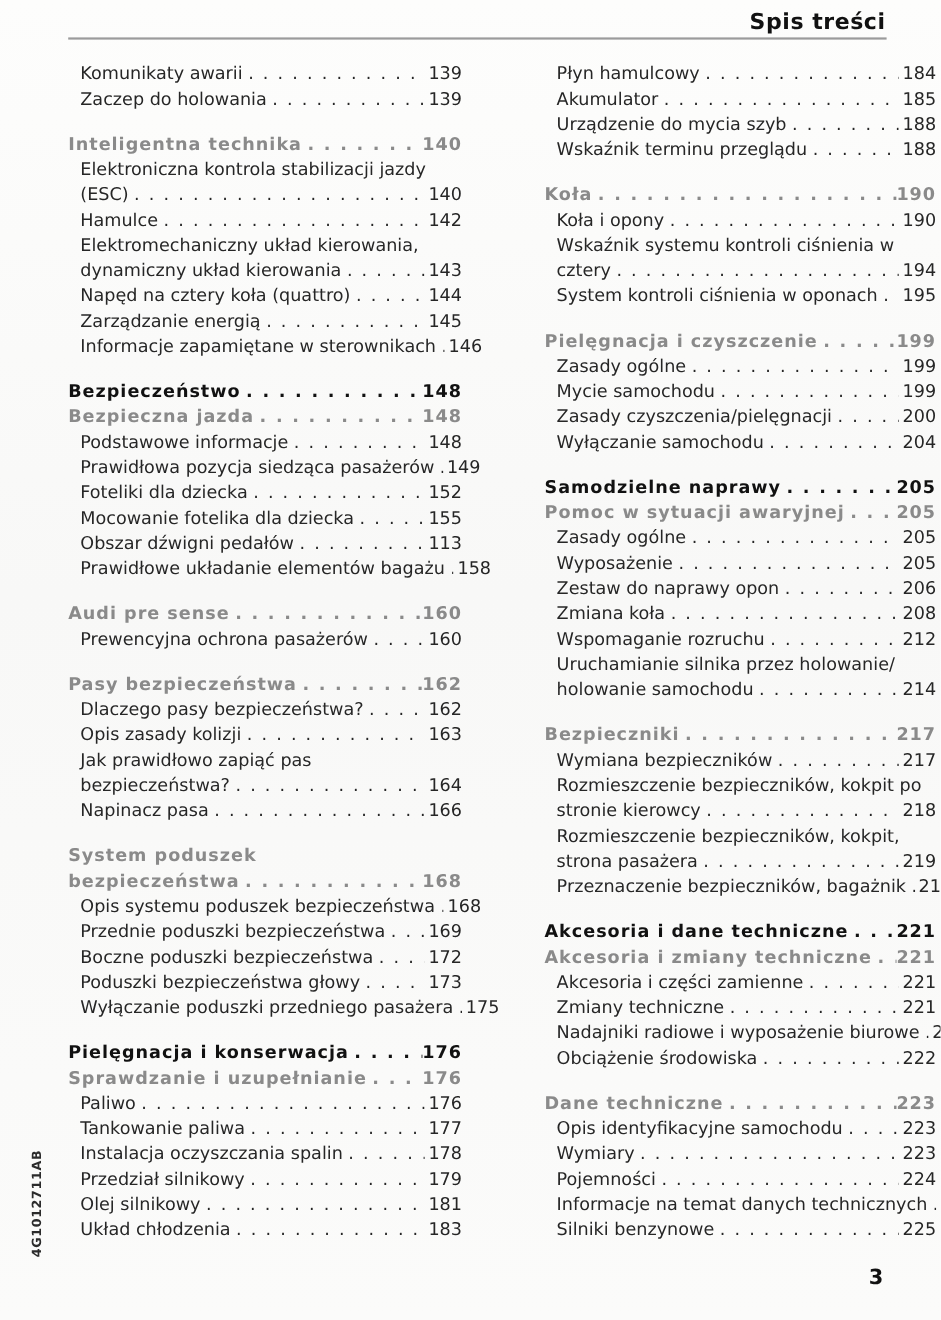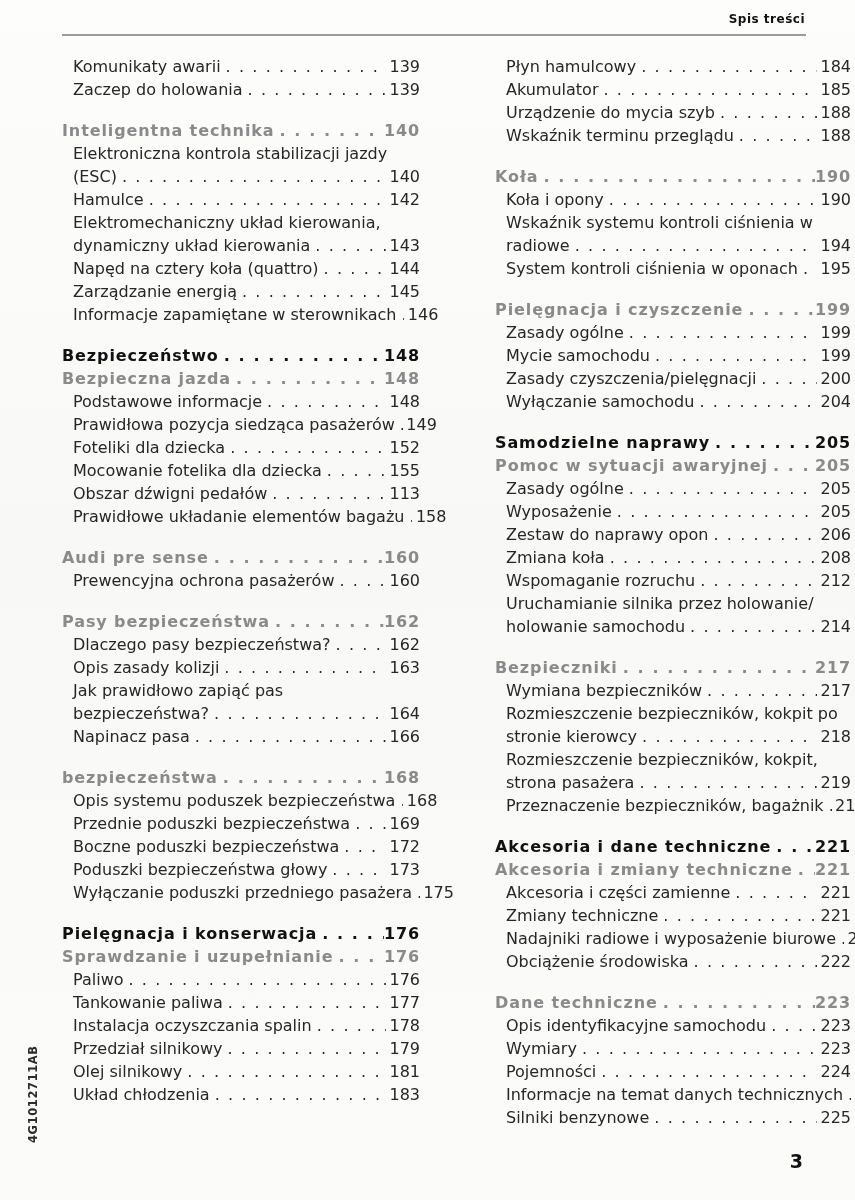--- a/index.html
+++ b/index.html
@@ -6,21 +6,21 @@
   body{
     width:855px;height:1200px;
     font-family:"DejaVu Sans","Liberation Sans",sans-serif;
     background:linear-gradient(180deg,#fdfdfc 0%,#f8f8f7 45%,#fbfbfa 100%);
     color:var(--text,#262626);
     overflow:hidden;
   }
   .page{position:relative;width:855px;height:1200px;}
   .header{padding:7px 50px 0 62px;text-align:right;}
   .header-title{
-    font-size:12px;font-weight:bold;color:var(--part,#111);
+    font-size:20px;font-weight:bold;color:var(--part,#111);
     letter-spacing:0.5px;line-height:24px;
   }
   .rule{margin:3px 49px 0 62px;border-top:2px solid var(--rule,#9b9b9b);}
   .toc{
     display:flex;
     margin:19px 50px 0 62px;
     gap:43px;
   }
   .col{width:358px;flex:0 0 auto;}
   .col.right{width:356px;margin-left:32px;}
@@ -195,20 +195,23 @@
             <span class="pg">164</span>
           </div>
           <div class="row entry">
             <span class="title">Napinacz pasa</span>
             <span class="dots">. . . . . . . . . . . . . . . . . . . . . . . . . . . . . . . . . . . . . . . . . . . . . . . . . . . . . . . . . . . . . . . . . . . . . . </span>
             <span class="pg">166</span>
           </div>
         </div>
         <div class="section">
           <div class="row chapter">
+            <span class="title">System poduszek</span>
+          </div>
+          <div class="row chapter">
             <span class="title">bezpieczeństwa</span>
             <span class="dots">. . . . . . . . . . . . . . . . . . . . . . . . . . . . . . . . . . . . . . . . . . . . . . . . . . . . . . . . . . . . . . . . . . . . . . </span>
             <span class="pg">168</span>
           </div>
           <div class="row entry">
             <span class="title">Opis systemu poduszek bezpieczeństwa</span>
             <span class="dots">. . . . . . . . . . . . . . . . . . . . . . . . . . . . . . . . . . . . . . . . . . . . . . . . . . . . . . . . . . . . . . . . . . . . . . </span>
             <span class="pg">168</span>
           </div>
           <div class="row entry">
@@ -306,21 +309,21 @@
           </div>
           <div class="row entry">
             <span class="title">Koła i opony</span>
             <span class="dots">. . . . . . . . . . . . . . . . . . . . . . . . . . . . . . . . . . . . . . . . . . . . . . . . . . . . . . . . . . . . . . . . . . . . . . </span>
             <span class="pg">190</span>
           </div>
           <div class="row entry">
             <span class="title">Wskaźnik systemu kontroli ciśnienia w</span>
           </div>
           <div class="row entry">
-            <span class="title">radiowe</span>
+            <span class="title">cztery</span>
             <span class="dots">. . . . . . . . . . . . . . . . . . . . . . . . . . . . . . . . . . . . . . . . . . . . . . . . . . . . . . . . . . . . . . . . . . . . . . </span>
             <span class="pg">194</span>
           </div>
           <div class="row entry">
             <span class="title">System kontroli ciśnienia w oponach</span>
             <span class="dots">. . . . . . . . . . . . . . . . . . . . . . . . . . . . . . . . . . . . . . . . . . . . . . . . . . . . . . . . . . . . . . . . . . . . . . </span>
             <span class="pg">195</span>
           </div>
         </div>
         <div class="section">

